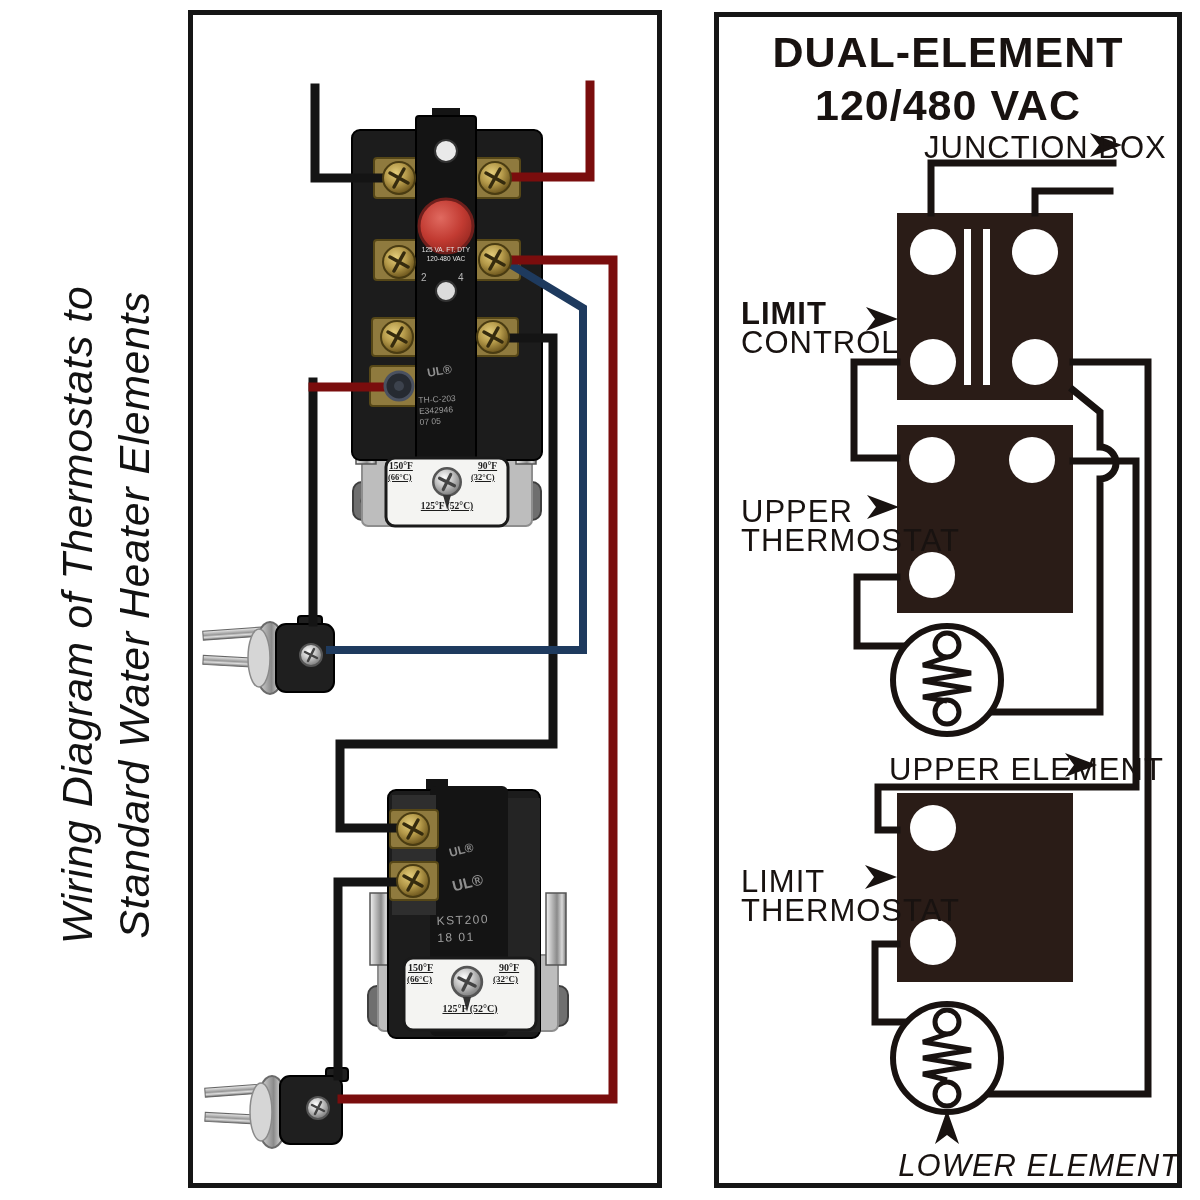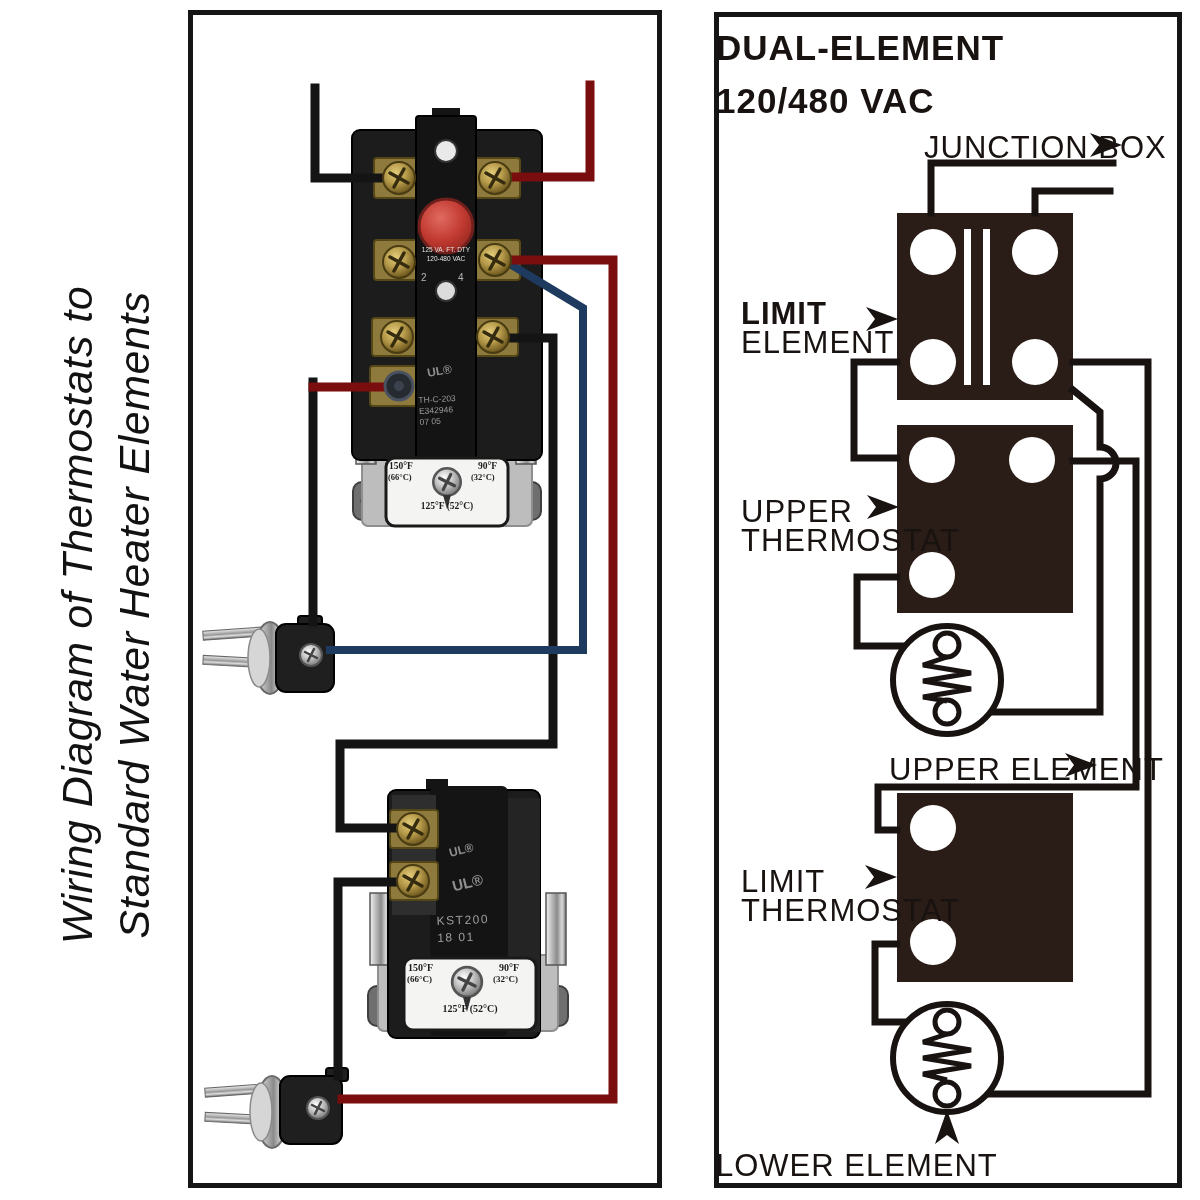--- a/index.html
+++ b/index.html
@@ -12,38 +12,38 @@
   .page{position:relative;width:1200px;height:1200px;background:#ffffff;overflow:hidden;}
   .page svg{position:absolute;left:0;top:0;}
 
   
   .vtitle-wrap{position:absolute;left:40px;top:283px;width:132px;height:664px;}
   .vtitle{position:absolute;left:50%;top:50%;transform:translate(-50%,-50%) rotate(-90deg);
     white-space:nowrap;text-align:center;font-family:"Liberation Sans",sans-serif;
     font-style:italic;font-size:43px;line-height:1.32;color:#121212;letter-spacing:0.5px;}
 
   
-  .rp-title{position:absolute;left:716px;width:464px;
-    font-weight:800;font-size:35px;letter-spacing:1px;color:var(--schematic-ink);}
+  .rp-title{position:absolute;left:716px;width:464px;text-align:center;
+    font-weight:800;font-size:43px;letter-spacing:1px;color:var(--schematic-ink);}
   .rp-label{position:absolute;font-size:31px;color:var(--schematic-ink);
     letter-spacing:1px;font-weight:400;}
-  .rp-label.center{left:716px;width:464px;text-align:left;}
+  .rp-label.center{left:716px;width:464px;text-align:right;font-style:italic;}
 
   
   .tiny{position:absolute;color:#cfcfcf;}
   .ut-rating{left:419px;top:246px;width:54px;font-size:6.5px;line-height:1.35;text-align:center;color:#e2e2e2;}
   .ul-mark{position:absolute;color:#8f8f8f;font-weight:700;}
   .ut-ul{left:427px;top:364px;font-size:12px;transform:rotate(-10deg);}
   .ut-model{position:absolute;left:419px;top:394px;font-size:8.5px;line-height:1.3;color:#9a9a9a;transform:rotate(-3deg);}
   .mold-num{position:absolute;font-size:10px;color:#b5b5b5;}
   .lt-ul1{left:449px;top:843px;font-size:12px;transform:rotate(-14deg);}
   .lt-ul2{left:452px;top:874px;font-size:15px;transform:rotate(-14deg);}
   .lt-model{position:absolute;left:437px;top:912px;font-size:12px;letter-spacing:1.5px;
     color:#9d9d9d;line-height:1.4;transform:rotate(-2deg);}
-  .dial-txt{position:absolute;font-family:"Liberation Serif",serif;font-weight:700;color:#1c1c1c;}
+  .dial-txt{position:absolute;font-family:"Liberation Serif",serif;font-weight:700;color:#1c1c1c;text-decoration:underline;}
 </style>
 </head>
 <body>
 
 <div class="page">
 
 <svg width="1200" height="1200" viewBox="0 0 1200 1200">
   <defs>
     <radialGradient id="gBrass" cx="40%" cy="35%" r="75%">
       <stop offset="0%" stop-color="#e3cc7a"></stop>
@@ -234,21 +234,21 @@
   <div class="vtitle">
     <div>Wiring Diagram of Thermostats to</div>
     <div>Standard Water Heater Elements</div>
   </div>
 </div>
 
 <div class="rp-title" style="top:28px;">DUAL-ELEMENT</div>
 <div class="rp-title" style="top:73px;margin-top:8px;">120/480 VAC</div>
 <div class="rp-label" style="left:924px;top:130px;">JUNCTION BOX</div>
 <div class="rp-label" style="left:741px;top:296px;font-weight:bold;">LIMIT</div>
-<div class="rp-label" style="left:741px;top:325px;">ELEMENT</div>
+<div class="rp-label" style="left:741px;top:325px;">CONTROL</div>
 <div class="rp-label" style="left:741px;top:494px;text-align:right;">UPPER</div>
 <div class="rp-label" style="left:741px;top:523px;">THERMOSTAT</div>
 <div class="rp-label" style="left:889px;top:752px;">UPPER ELEMENT</div>
 <div class="rp-label" style="left:741px;top:864px;">LIMIT</div>
 <div class="rp-label" style="left:741px;top:893px;">THERMOSTAT</div>
 <div class="rp-label center" style="top:1148px;">LOWER ELEMENT</div>
 
 <div class="tiny ut-rating">
   <div>125 VA. FT. DTY</div>
   <div>120-480 VAC</div>

